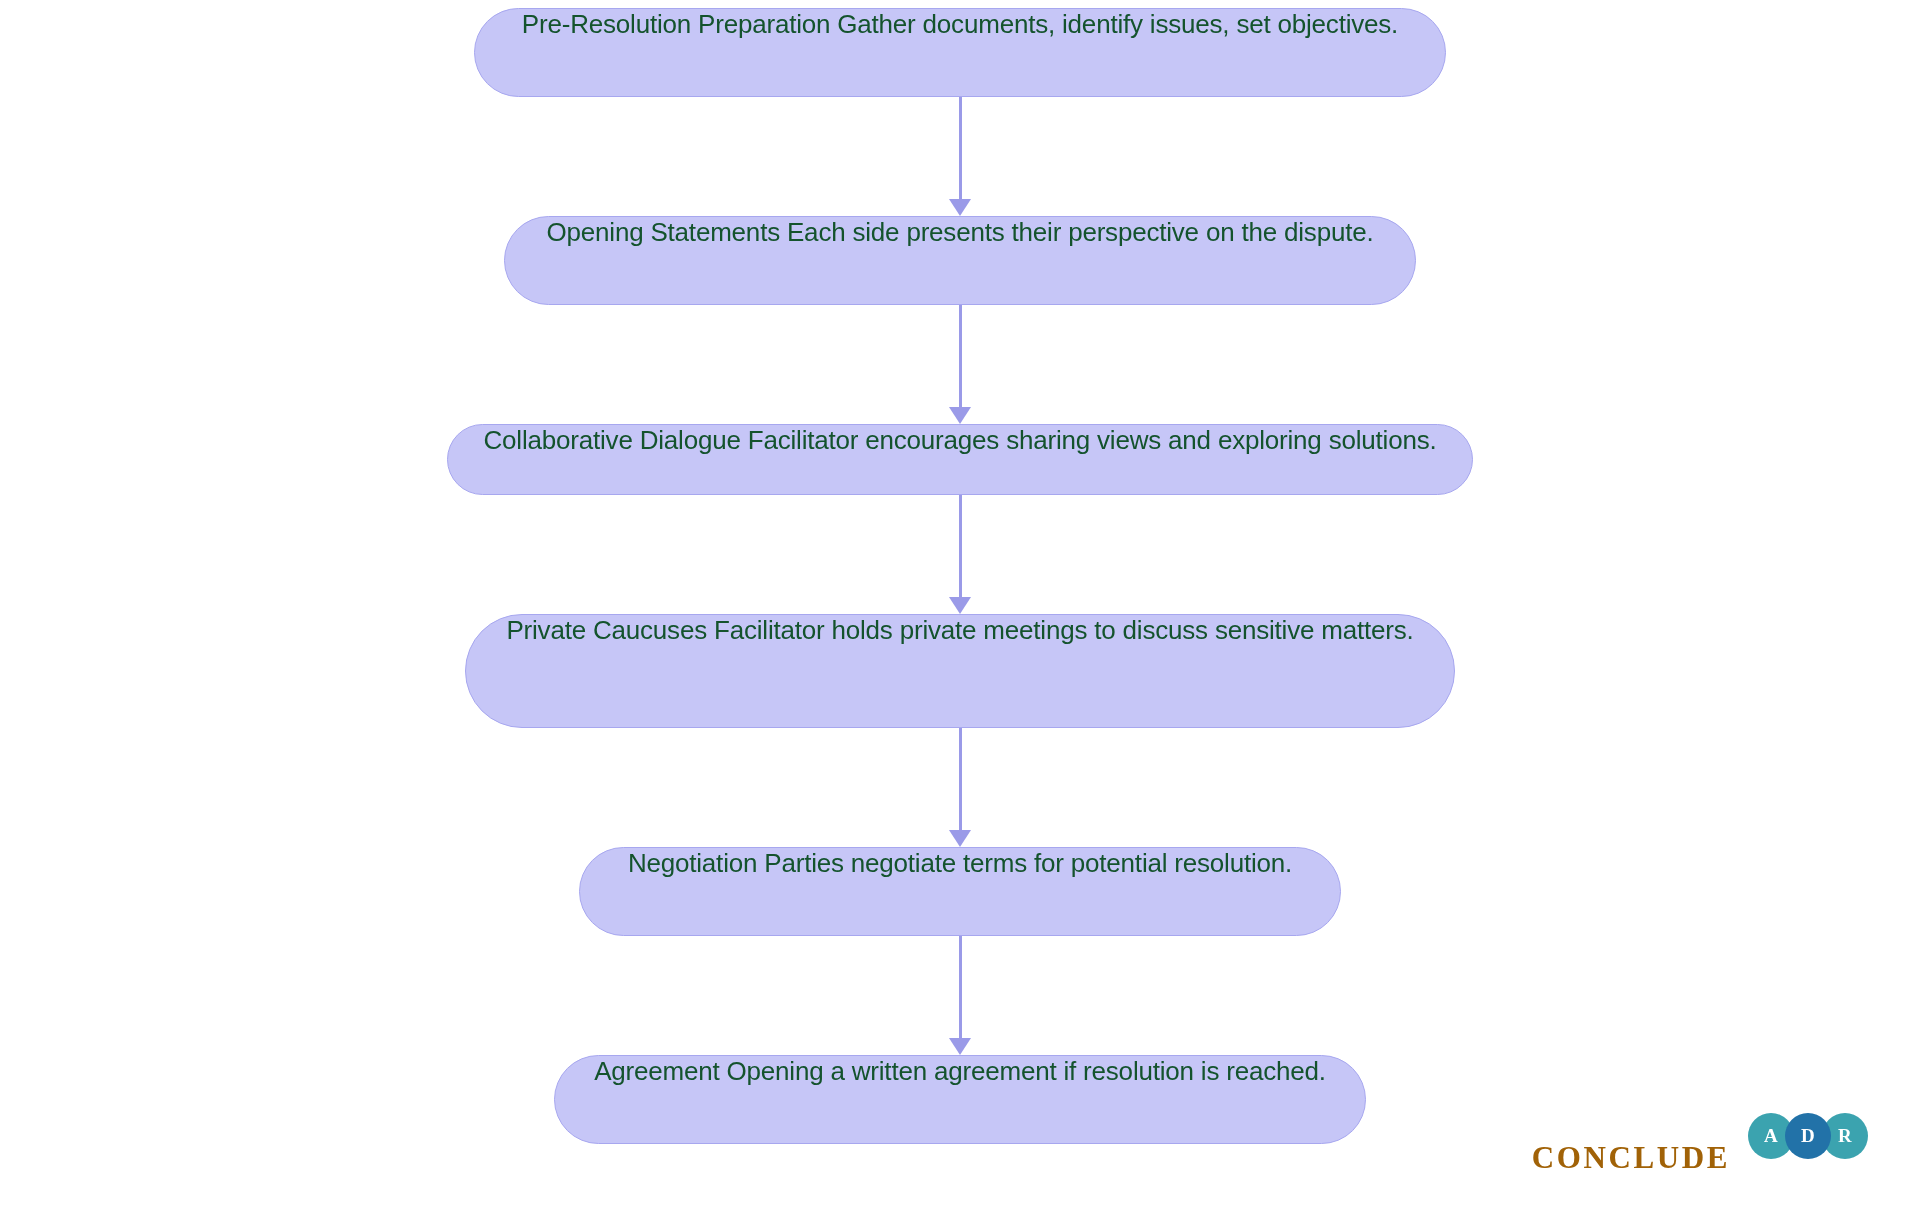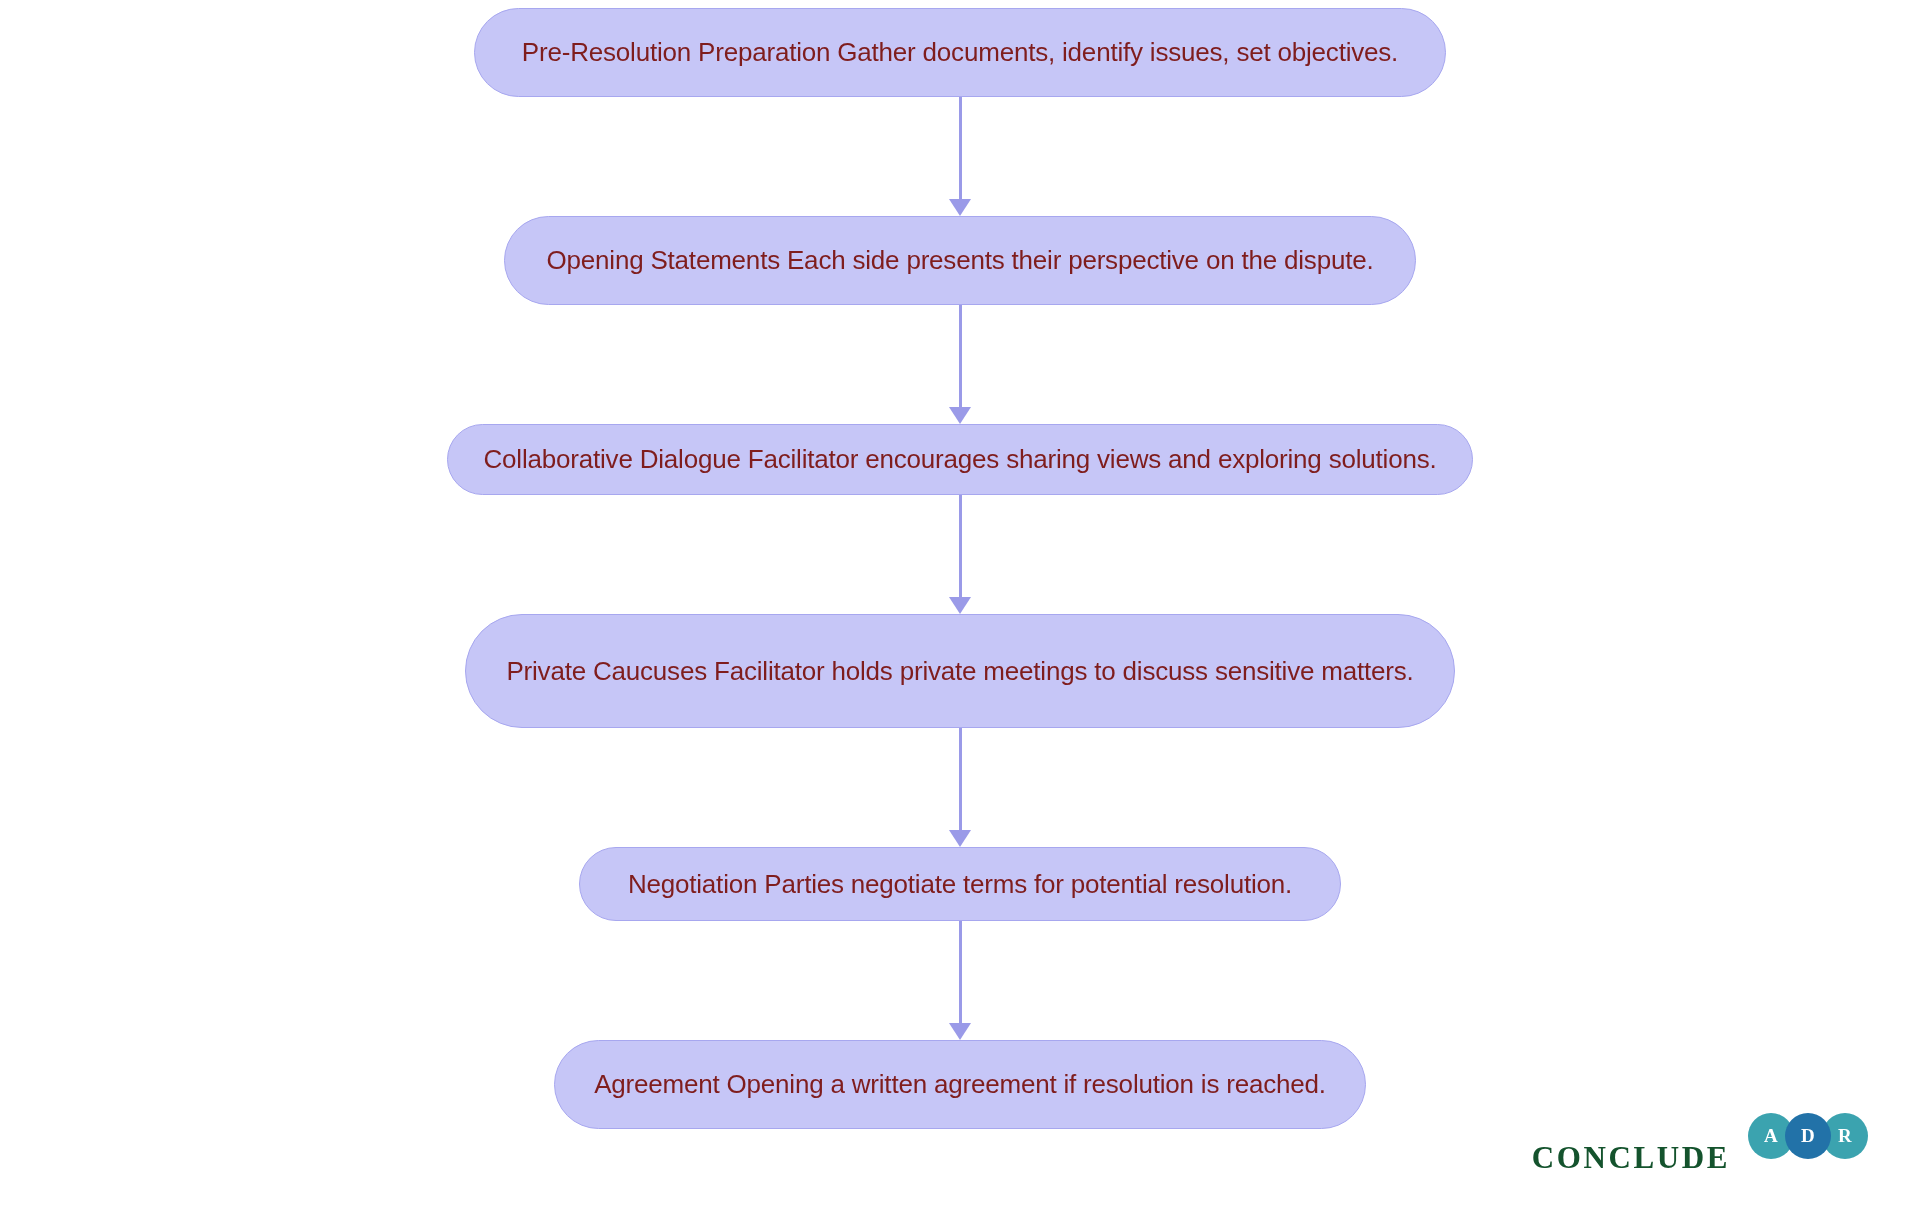--- a/index.html
+++ b/index.html
@@ -25,26 +25,25 @@
     left: 0;
     top: 0;
     width: 1920px;
     display: flex;
     flex-direction: column;
     align-items: center;
   }
 
   .node {
     display: flex;
-    align-items: center;
     justify-content: center;
     background: #c6c6f7;
     border: 1.5px solid #a7a7ef;
     border-radius: 999px;
-    color: #7f1d1d;
+    color: #14532d;
     font-family: "Liberation Sans", sans-serif;
     font-size: 26px;
     font-weight: 400;
     letter-spacing: -0.2px;
     white-space: nowrap;
     text-align: center;
     box-sizing: border-box;
   }
 
   
@@ -77,21 +76,21 @@
     bottom: 42px;
     display: flex;
     align-items: center;
     gap: 18px;
   }
   #logo .wordmark {
     font-family: "Liberation Serif", serif;
     font-size: 31px;
     font-weight: 700;
     letter-spacing: 2.6px;
-    color: #14532d;
+    color: #a16207;
     line-height: 1;
     margin-top: 44px;
   }
   #logo .circles {
     display: flex;
     align-items: center;
   }
   #logo .circle {
     width: 46px;
     height: 46px;
@@ -136,21 +135,21 @@
         <div class="stem"></div>
         <div class="head"></div>
       </div>
       <div class="node" style="width: 990px; height: 114px;">
         <span>Private Caucuses Facilitator holds private meetings to discuss sensitive matters.</span>
       </div>
       <div class="connector" style="height: 119px;">
         <div class="stem"></div>
         <div class="head"></div>
       </div>
-      <div class="node" style="width: 762px; height: 74px;">
+      <div class="node" style="width: 762px; height: 89px;">
         <span>Negotiation Parties negotiate terms for potential resolution.</span>
       </div>
       <div class="connector" style="height: 119px;">
         <div class="stem"></div>
         <div class="head"></div>
       </div>
       <div class="node" style="width: 812px; height: 89px;">
         <span>Agreement Opening a written agreement if resolution is reached.</span>
       </div>
     </div>

